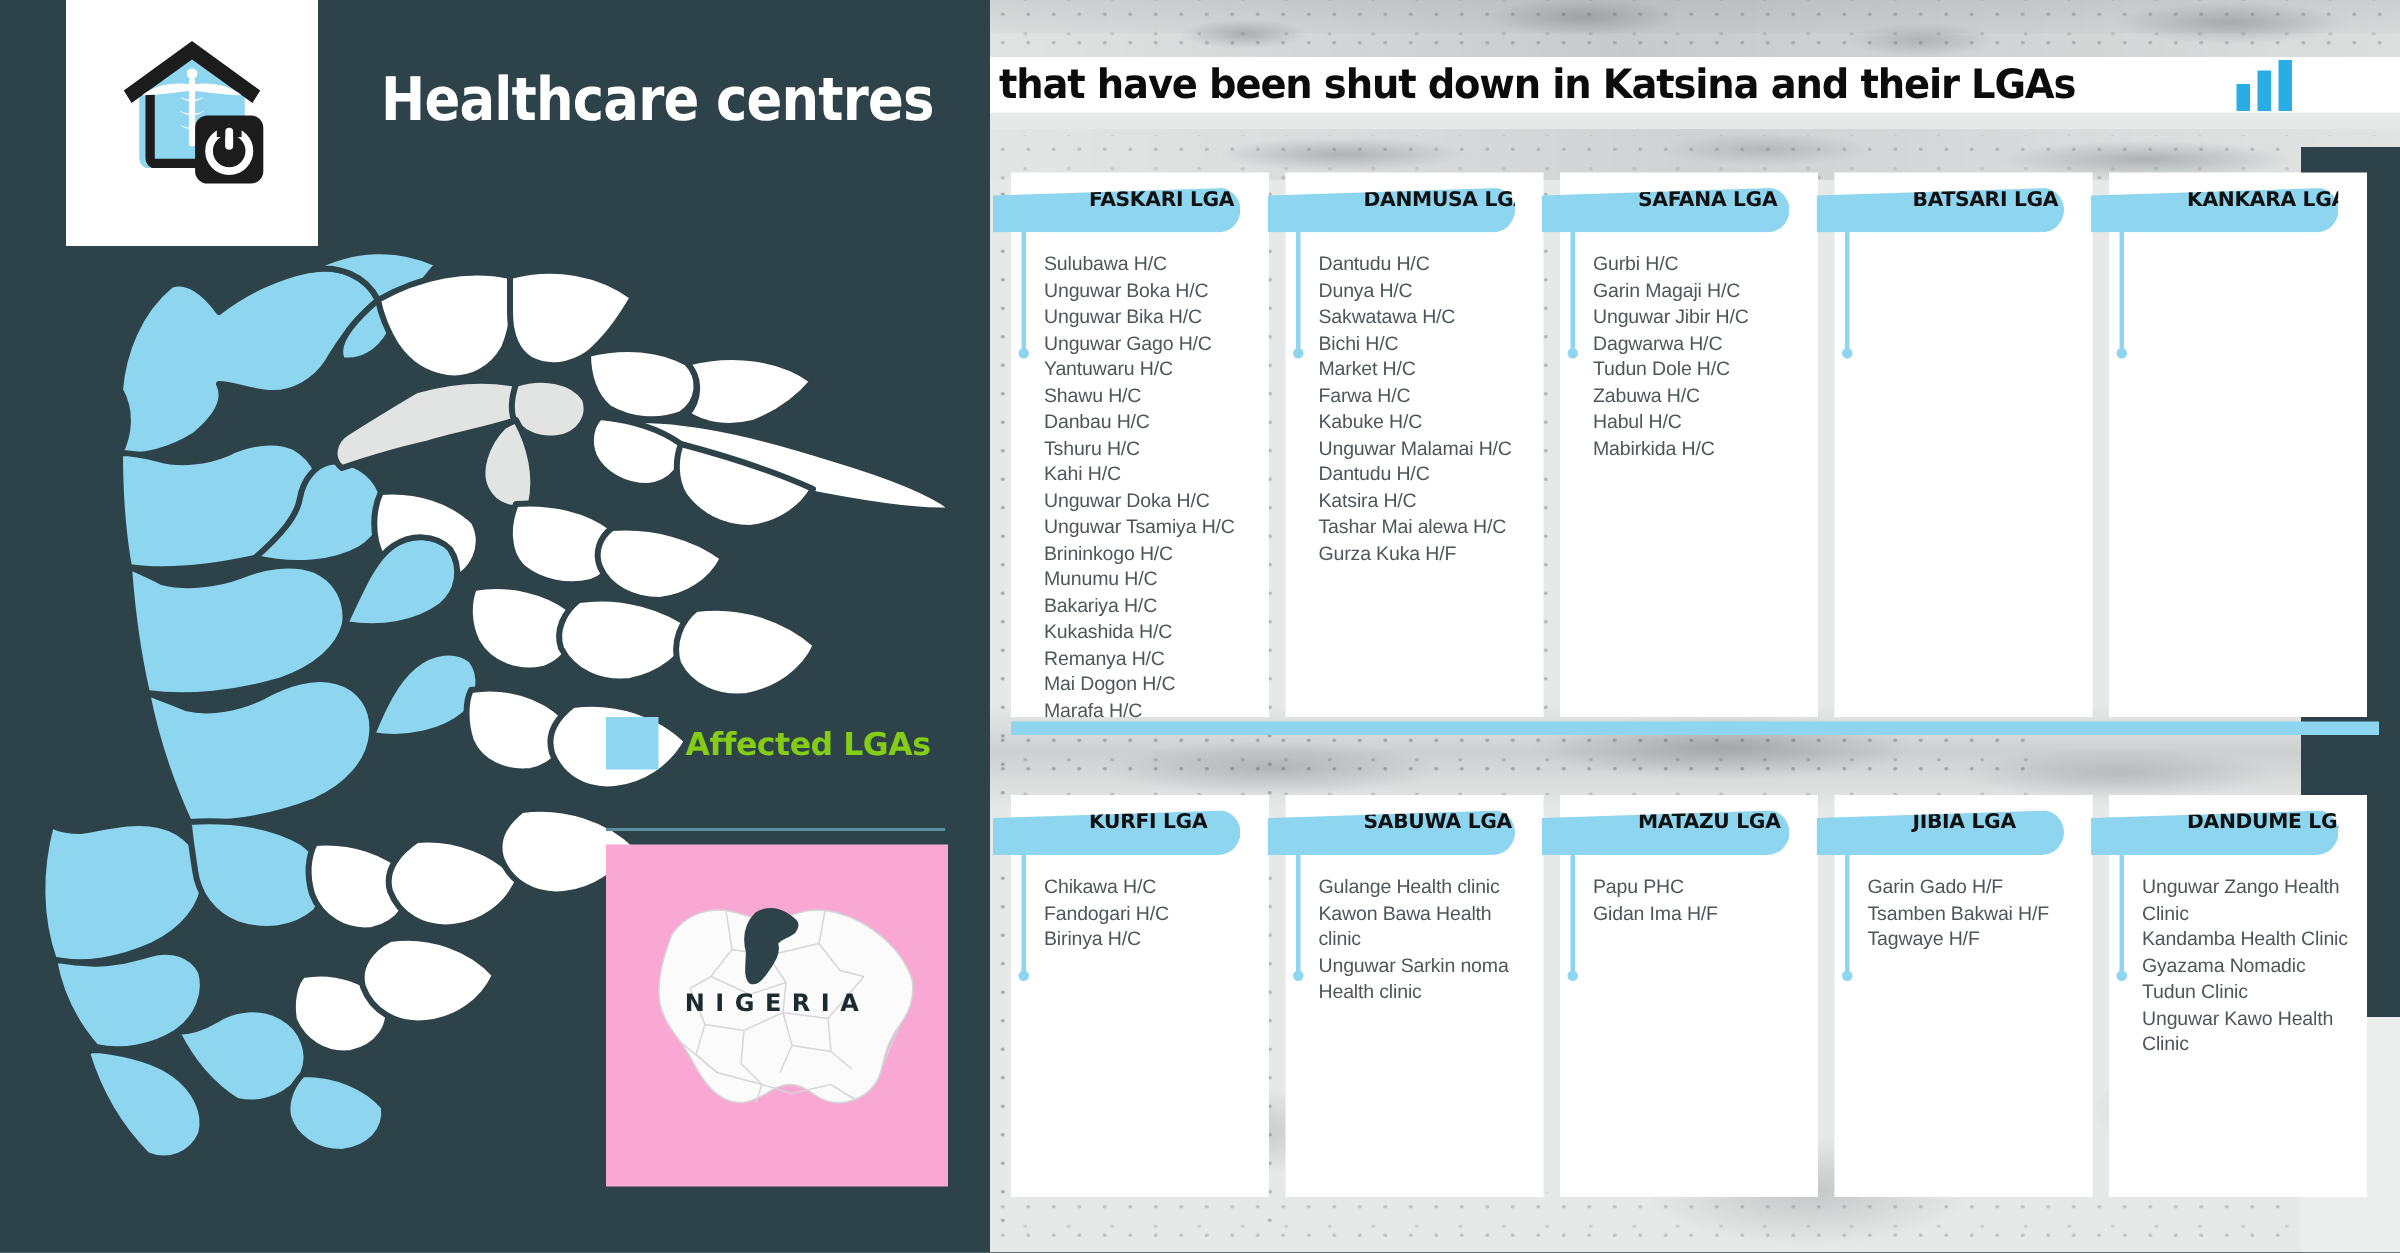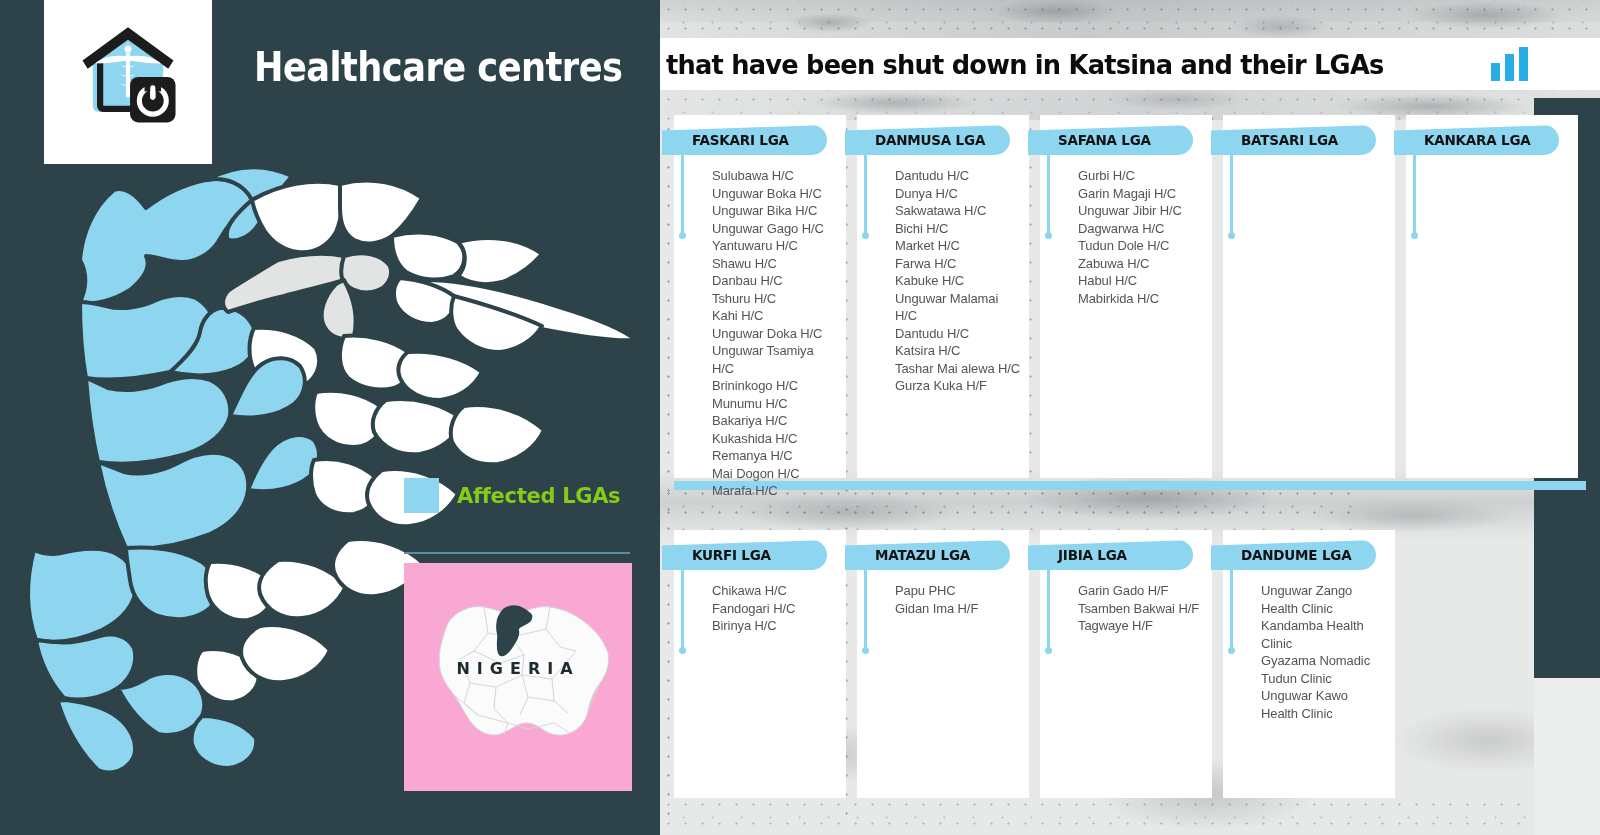--- a/index.html
+++ b/index.html
@@ -143,21 +143,21 @@
     background-image:
       radial-gradient(circle, rgba(60,66,70,.75) 1px, transparent 1.4px),
       radial-gradient(circle, rgba(60,66,70,.5) 1px, transparent 1.4px);
     background-size: 17px 19px, 29px 23px;
     background-position: 0 0, 9px 11px;
   }
 
   
   #title-strip {
     position: absolute; left: 0; top: 38px;
-    width: 940px; height: 52px;
+    width: 940px; height: 37px;
     background: #ffffff;
     display: flex; align-items: center;
     z-index: 6;
   }
   #subtitle {
     font-size: 27px; font-weight: bold; color: #0c0c0c;
     font-family: "DejaVu Sans", sans-serif;
     margin-left: 6px;
     letter-spacing: -0.8px;
     white-space: nowrap;
@@ -217,33 +217,32 @@
   .card-tab {
     position: absolute; left: -12px; top: 10px;
     width: 165px; height: 30px;
     background: #8ed5f0;
     border-radius: 0 15px 15px 0;
     display: flex; align-items: center;
     clip-path: polygon(0 18%, 100% 0, 100% 100%, 0 100%);
   }
   .card-tab-inner {
     width: 100%; height: 100%;
-    display: flex; align-items: center;
+    display: flex;  padding-left: 34px;
   }
   .card-title {
     font-size: 13.5px; font-weight: bold; color: #111111;
     font-family: "DejaVu Sans", sans-serif;
     letter-spacing: -0.2px;
     margin-left: 30px;
     white-space: nowrap;
   }
   .card-list {
     position: absolute; left: 22px; right: 8px; top: 52px;
     list-style: none;
-    margin-left: 16px;
   }
   .card-list li {
     font-size: 13px;
     line-height: 17.5px;
     color: #4f565a;
     font-family: "Liberation Sans", sans-serif;
     letter-spacing: -0.1px;
   }
 
   
@@ -379,20 +378,33 @@
           <div class="card-accent"></div>
           <div class="card-tab">
             <div class="card-tab-inner">
               <span class="card-title">KURFI LGA</span>
             </div>
           </div>
           <ul class="card-list">
             <li>Chikawa H/C</li>
             <li>Fandogari H/C</li>
             <li>Birinya H/C</li>
+          </ul>
+        </div>
+        <div class="card">
+          <div class="card-accent"></div>
+          <div class="card-tab">
+            <div class="card-tab-inner">
+              <span class="card-title">SABUWA LGA</span>
+            </div>
+          </div>
+          <ul class="card-list">
+            <li>Gulange Health clinic</li>
+            <li>Kawon Bawa Health clinic</li>
+            <li>Unguwar Sarkin noma Health clinic</li>
           </ul>
         </div>
         <div class="card">
           <div class="card-accent"></div>
           <div class="card-tab">
             <div class="card-tab-inner">
               <span class="card-title">MATAZU LGA</span>
             </div>
           </div>
           <ul class="card-list">

